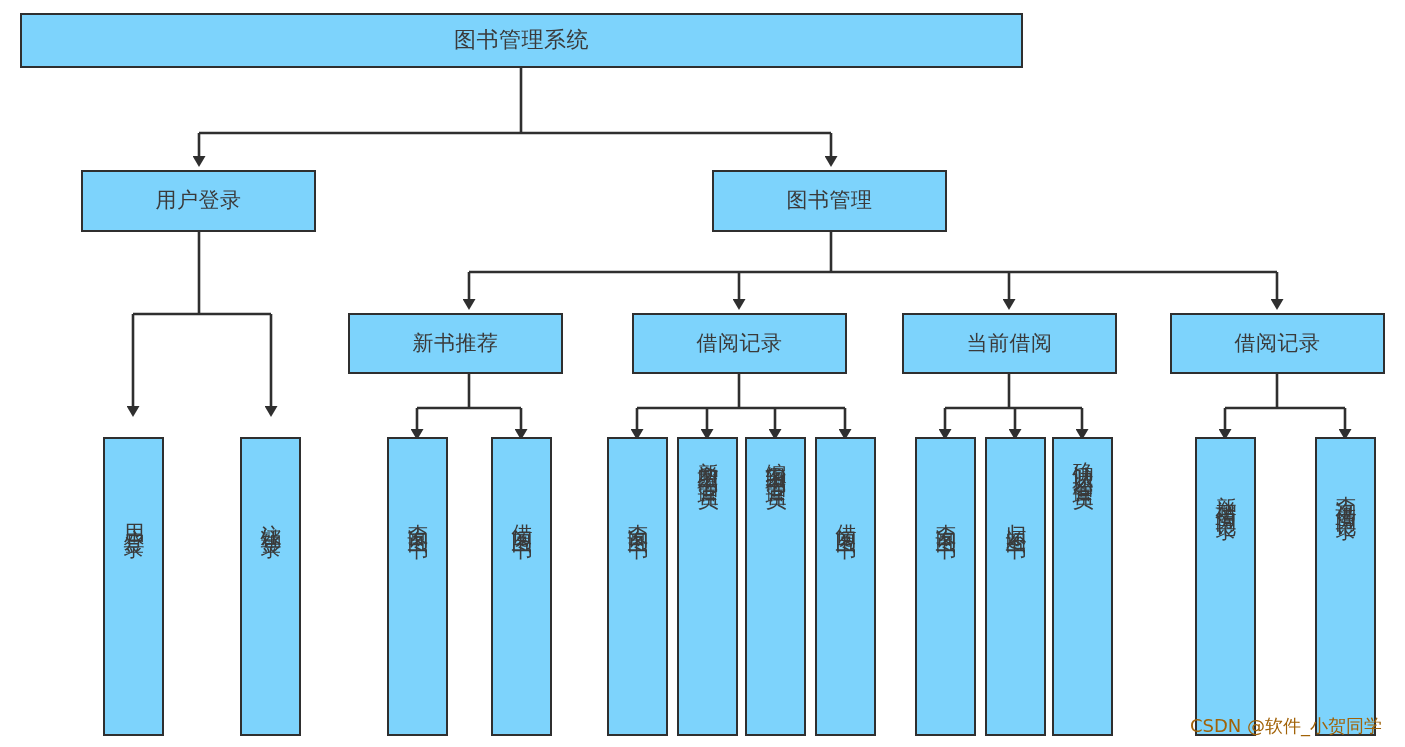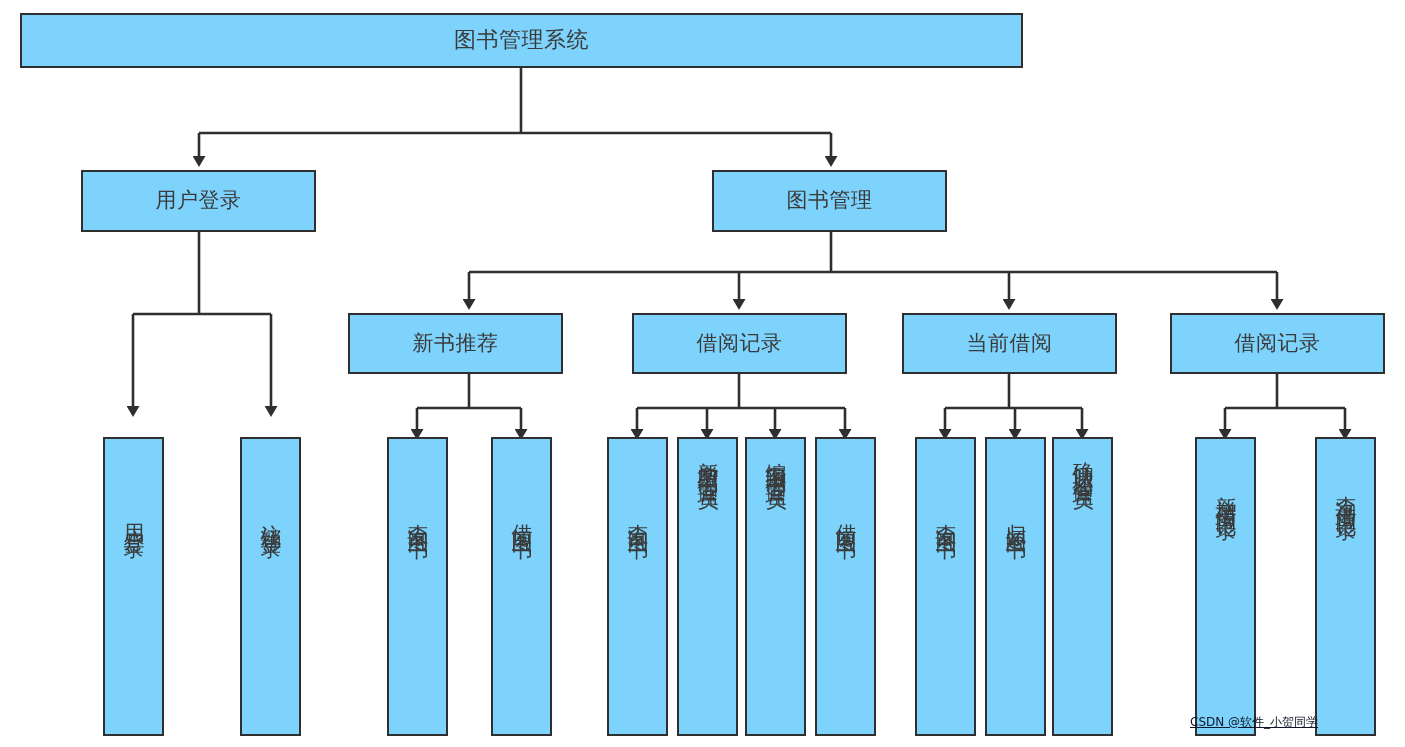--- a/index.html
+++ b/index.html
@@ -62,25 +62,24 @@
     display: block;
     margin: 0 auto;
   }
   .node.vert.long .label {
     letter-spacing: 4px;
   }
   .watermark {
     position: absolute;
     left: 1190px;
     top: 714px;
-    font-size: 12px;
-    color: #0f172a;
+    font-size: 18px;
+    color: #a16207;
     white-space: nowrap;
     font-family: "DejaVu Sans", "Liberation Sans", sans-serif;
-    text-decoration: underline;
   }
 </style>
 </head>
 <body>
 
 <div id="canvas">
 
   <svg id="edges" viewBox="0 0 1405 747">
     <defs>
       <marker id="arrow" markerWidth="11" markerHeight="13" refX="1" refY="6.5" orient="auto" markerUnits="userSpaceOnUse">

